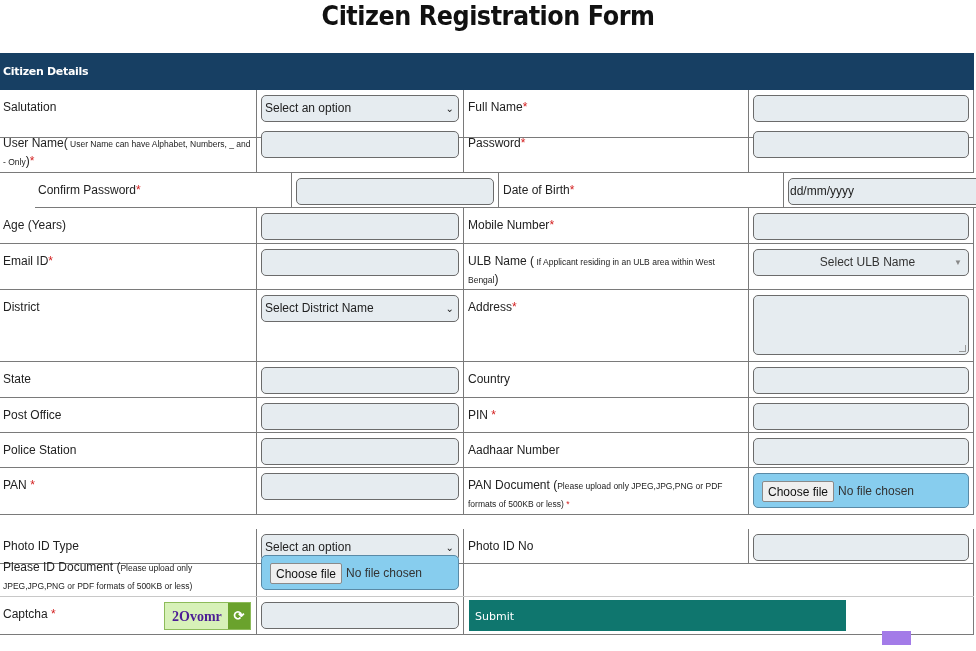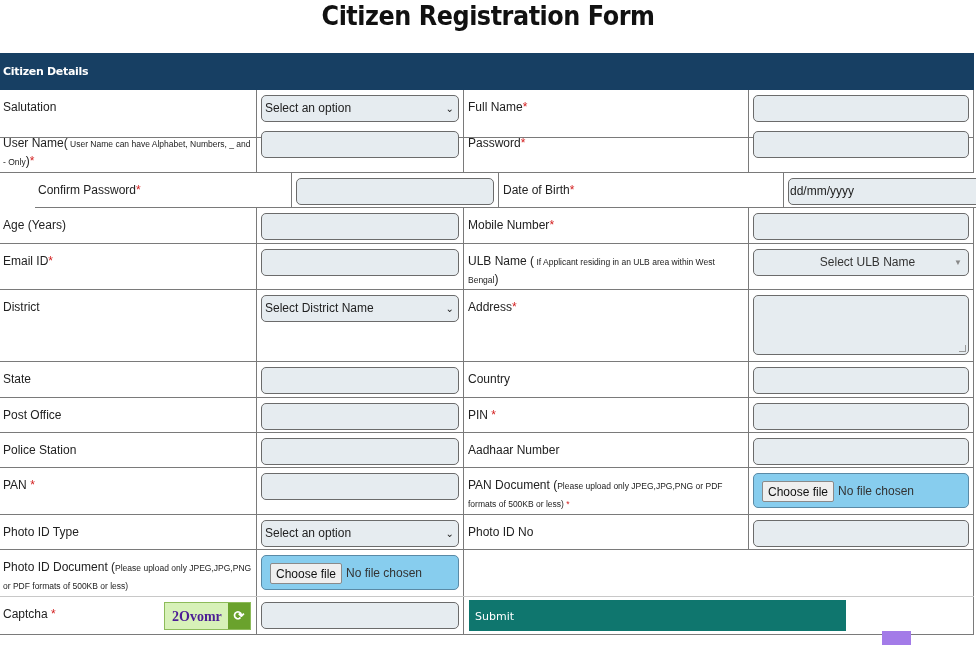--- a/index.html
+++ b/index.html
@@ -202,41 +202,41 @@
         <div class="label"><span>PAN Document (</span><span class="small">Please upload only JPEG,JPG,PNG or PDF formats of 500KB or less)</span><span class="req small"> *</span></div>
       </div>
     <div class="cell c4">
       <div class="file">
         <span class="btn">Choose file</span>
         <span class="nf">No file chosen</span>
       </div>
     </div>
   </div>
 
-  <div class="row" style="top:425px;height:35px;">
+  <div class="row" style="top:439px;height:35px;">
     <div class="cell c1">
         <div class="label">Photo ID Type</div>
       </div>
     <div class="cell c2">
       <div class="inp sel">
         <span>Select an option</span>
         <span class="chev">⌄</span>
       </div>
     </div>
     <div class="cell c3">
         <div class="label">Photo ID No</div>
       </div>
     <div class="cell c4">
         <div class="inp"></div>
       </div>
   </div>
 
   <div class="row" style="top:460px;height:47px;border-bottom-color:#c8c8c8;">
     <div class="cell c1">
-        <div class="label"><span>Photo ID Document (</span><span class="small">Please upload only JPEG,JPG,PNG or PDF formats of 500KB or less)</span></div>
+        <div class="label"><span>Please ID Document (</span><span class="small">Please upload only JPEG,JPG,PNG or PDF formats of 500KB or less)</span></div>
       </div>
     <div class="cell c2">
       <div class="file">
         <span class="btn">Choose file</span>
         <span class="nf">No file chosen</span>
       </div>
     </div>
     <div class="cell c3" style="width:511px;border-right:1px solid #7a7a7a;"></div>
   </div>
 

